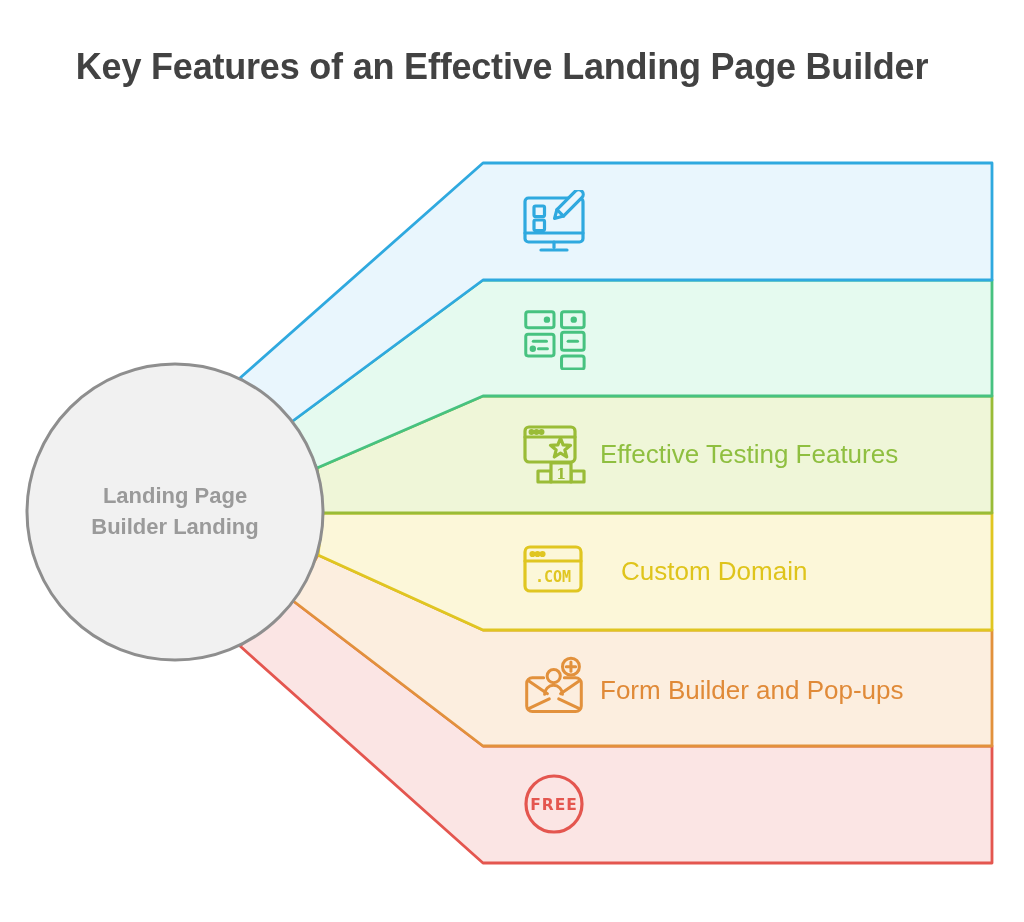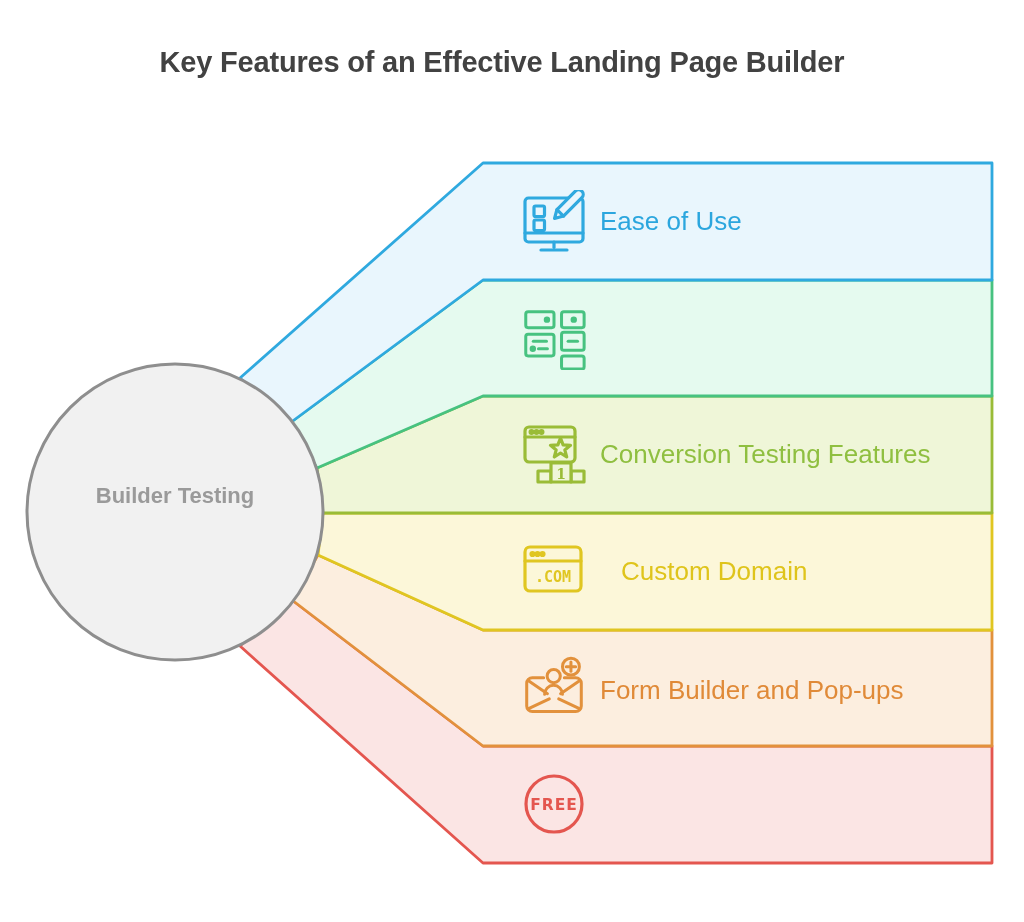--- a/index.html
+++ b/index.html
@@ -2,21 +2,21 @@
 <html><head>
 <meta charset="utf-8">
 <style>
   html,body{margin:0;padding:0;background:#ffffff;}
   .stage{position:relative;width:1024px;height:922px;background:#ffffff;overflow:hidden;
          font-family:"Liberation Sans",sans-serif;}
   .diagram-bg{position:absolute;left:0;top:0;width:1024px;height:922px;}
   .band-shape{stroke-width:2.8;stroke-linejoin:round;}
   .center-circle{stroke-width:3;}
   .title{position:absolute;top:46px;left:0;width:1004px;text-align:center;
-         font-size:29px;font-weight:bold;color:#424242;letter-spacing:-0.2px;}
+         font-size:36px;font-weight:bold;color:#424242;letter-spacing:-0.2px;}
   .circle-label{position:absolute;left:45px;top:480px;width:260px;text-align:center;
                 font-size:22px;font-weight:bold;line-height:31px;}
   .feature-icon{position:absolute;left:522px;width:64px;height:64px;}
   .feature-label{position:absolute;left:600px;height:36px;line-height:36px;font-size:26px;white-space:nowrap;}
   .icon-stroke{fill:none;stroke:currentColor;stroke-width:3.2;stroke-linecap:round;stroke-linejoin:round;}
   .icon-text{stroke:none;}
 </style>
 </head>
 <body>
 
@@ -28,38 +28,38 @@
     <path class="band-shape" d="M323 513 H992 V630 H483 L318 555 Z" style="fill: rgb(252, 247, 217); stroke: rgb(224, 198, 33);"></path>
     <path class="band-shape" d="M317 468 L483 396 H992 V513 H323 Z" style="fill: rgb(239, 246, 216); stroke: rgb(154, 188, 55);"></path>
     <path class="band-shape" d="M290 423 L483 280 H992 V396 H483 L317 468 Z" style="fill: rgb(229, 250, 239); stroke: rgb(71, 194, 128);"></path>
     <path class="band-shape" d="M240 378 L483 163 H992 V280 H483 L290 423 Z" style="fill: rgb(233, 246, 253); stroke: rgb(47, 169, 223);"></path>
     <circle class="center-circle" cx="175" cy="512" r="148" style="fill: rgb(241, 241, 241); stroke: rgb(142, 142, 142);"></circle>
   </svg>
 
   <div class="title">Key Features of an Effective Landing Page Builder</div>
 
   <div class="circle-label" style="color: rgb(154, 154, 154);">
-    <div>Builder Testing</div>
+    <div>Landing Page</div>
+    <div>Builder Landing</div>
   </div>
 
   <svg class="feature-icon" style="top: 190px; color: rgb(47, 169, 223);" viewBox="0 0 64 64">
     <g class="icon-stroke">
       <rect x="3" y="8" width="58" height="44" rx="3.5"></rect>
       <line x1="3" y1="43" x2="61" y2="43"></line>
       <line x1="32" y1="52" x2="32" y2="57.5"></line>
       <line x1="19" y1="60" x2="45" y2="60"></line>
       <rect x="12" y="16" width="10.5" height="10.5" rx="1.5"></rect>
       <rect x="12" y="30" width="10.5" height="10.5" rx="1.5"></rect>
       <g transform="translate(46,15) rotate(45)">
         <path class="mask-fill" d="M0 19 L-4.6 11 L-4.6 -15 A4.6 4.6 0 0 1 4.6 -15 L4.6 11 Z" style="fill: rgb(233, 246, 253);"></path>
         <line x1="-4.6" y1="11" x2="4.6" y2="11"></line>
       </g>
     </g>
   </svg>
-  <div class="feature-label" style="top: 203px; color: rgb(43, 166, 222);">Ease of Use</div>
 
   <svg class="feature-icon" style="top: 306px; color: rgb(71, 194, 128);" viewBox="0 0 68 68">
     <g class="icon-stroke">
       <rect x="4" y="6" width="30" height="17" rx="2.5"></rect>
       <circle cx="26.5" cy="14.5" r="1.8" fill="currentColor"></circle>
       <rect x="42" y="6" width="24" height="17" rx="2.5"></rect>
       <circle cx="55" cy="14.5" r="1.8" fill="currentColor"></circle>
       <rect x="4" y="30" width="30" height="23" rx="2.5"></rect>
       <line x1="12" y1="37.5" x2="26" y2="37.5"></line>
       <circle cx="11.5" cy="45.5" r="1.8" fill="currentColor"></circle>
@@ -77,21 +77,21 @@
       <circle cx="9.5" cy="10" r="1.4" fill="currentColor"></circle>
       <circle cx="14.5" cy="10" r="1.4" fill="currentColor"></circle>
       <circle cx="19.5" cy="10" r="1.4" fill="currentColor"></circle>
       <path class="mask-fill" d="M38.5 16 L41.1 22.9 L48.5 23.3 L42.8 27.9 L44.7 35 L38.5 31 L32.3 35 L34.2 27.9 L28.5 23.3 L35.9 22.9 Z" style="fill: rgb(239, 246, 216);"></path>
       <rect class="mask-fill" x="16" y="49" width="13" height="11" style="fill: rgb(239, 246, 216);"></rect>
       <rect class="mask-fill" x="49" y="49" width="13" height="11" style="fill: rgb(239, 246, 216);"></rect>
       <rect class="mask-fill" x="29" y="41" width="20" height="19" style="fill: rgb(239, 246, 216);"></rect>
     </g>
     <text class="icon-text" x="39" y="56.5" text-anchor="middle" fill="currentColor" font-family="DejaVu Serif, serif" font-size="14" font-weight="bold">1</text>
   </svg>
-  <div class="feature-label" style="top: 436px; color: rgb(143, 191, 64);">Conversion Testing Features</div>
+  <div class="feature-label" style="top: 436px; color: rgb(143, 191, 64);">Effective Testing Features</div>
 
   <svg class="feature-icon" style="top: 540px; color: rgb(224, 198, 33);" viewBox="0 0 64 64">
     <g class="icon-stroke">
       <rect x="3" y="7" width="56" height="44" rx="5"></rect>
       <line x1="3" y1="21" x2="59" y2="21"></line>
       <circle cx="10.5" cy="14" r="1.5" fill="currentColor"></circle>
       <circle cx="15.5" cy="14" r="1.5" fill="currentColor"></circle>
       <circle cx="20.5" cy="14" r="1.5" fill="currentColor"></circle>
     </g>
     <text class="icon-text" x="31" y="41.5" text-anchor="middle" fill="currentColor" font-family="DejaVu Sans Mono, monospace" font-size="15" font-weight="bold">.COM</text>

